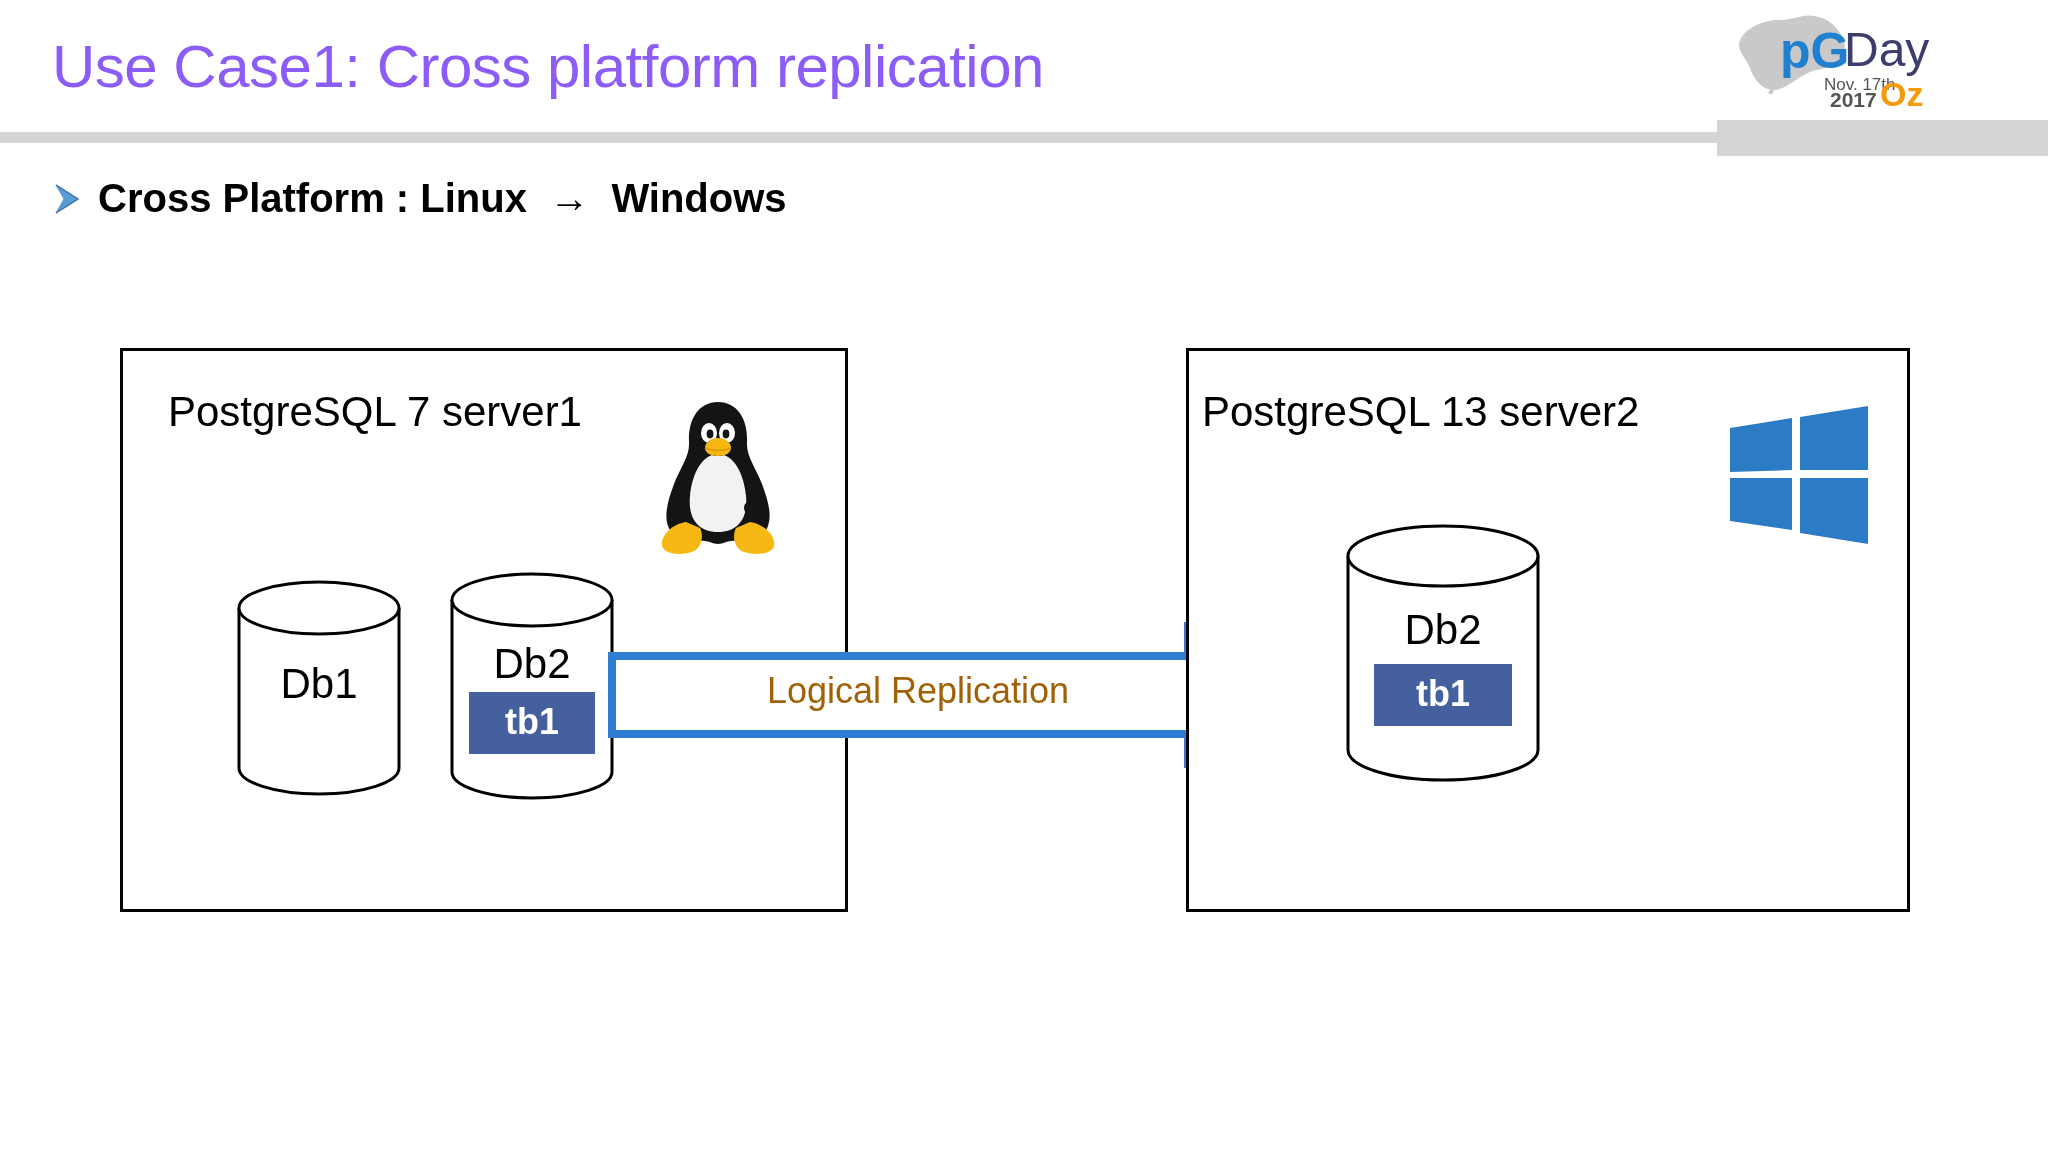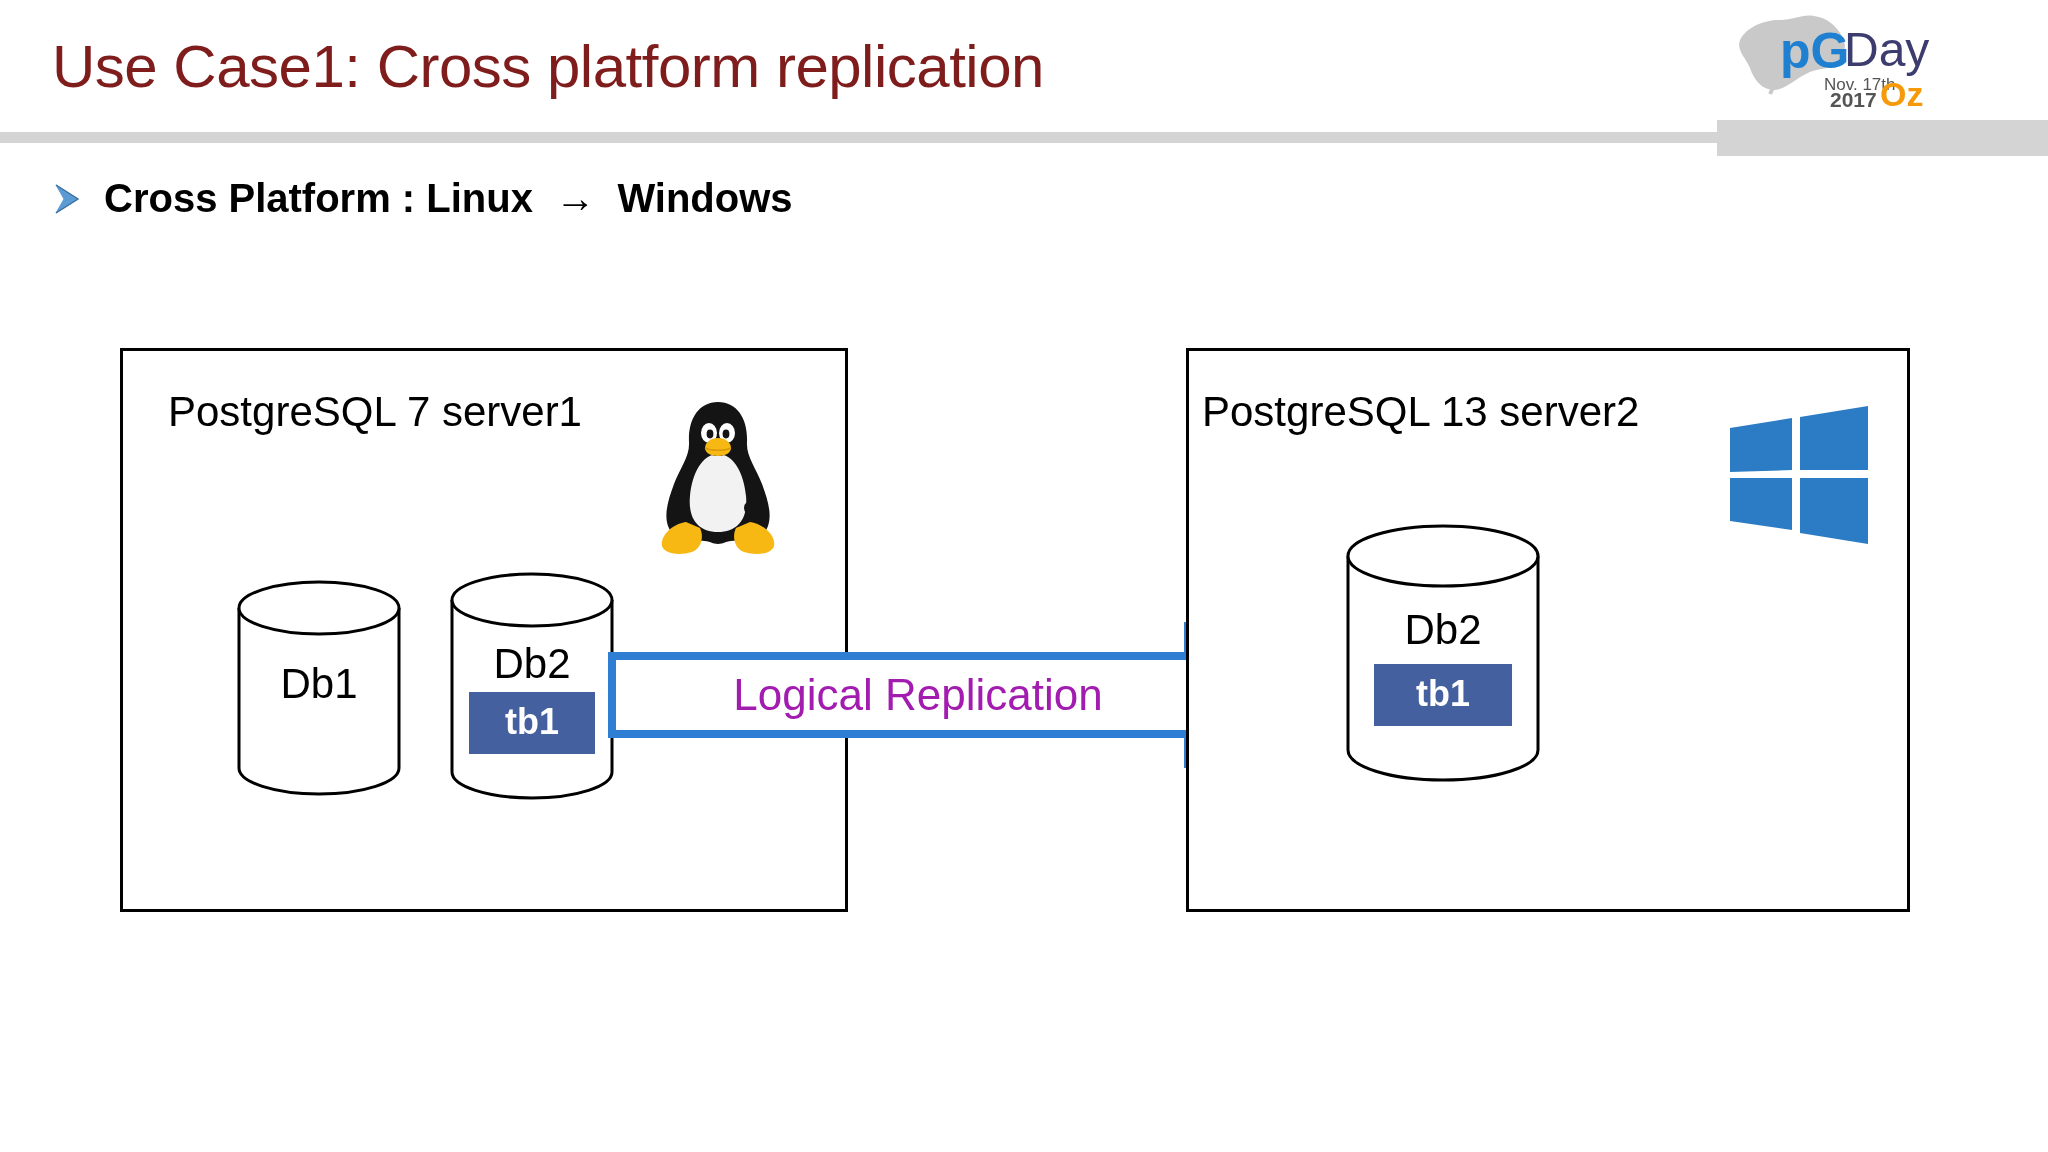--- a/index.html
+++ b/index.html
@@ -16,21 +16,21 @@
     -webkit-font-smoothing: antialiased;
   }
 
   
   #slide-title {
     position: absolute;
     left: 52px;
     top: 32px;
     font-size: 60px;
     font-weight: 400;
-    color: #7f1d1d;
+    color: #8b5cf6;
     letter-spacing: -0.5px;
     white-space: nowrap;
   }
 
   #header-rule {
     position: absolute;
     left: 0;
     top: 132px;
     width: 2048px;
     height: 11px;
@@ -54,21 +54,21 @@
     height: 104px;
   }
 
   
   #bullet-row {
     position: absolute;
     left: 52px;
     top: 176px;
     display: flex;
     align-items: center;
-    gap: 22px;
+    gap: 16px;
   }
   #bullet-marker {
     width: 30px;
     height: 34px;
     display: block;
     flex: 0 0 auto;
   }
   #bullet-text {
     font-size: 40px;
     font-weight: bold;
@@ -153,22 +153,22 @@
     top: 622px;
     width: 702px;
     height: 146px;
   }
   #replication-arrow-label {
     position: absolute;
     left: 608px;
     top: 670px;
     width: 620px;
     text-align: center;
-    font-size: 44px;
-    color: #a21caf;
+    font-size: 36px;
+    color: #a16207;
     white-space: nowrap;
   }
 </style>
 </head>
 <body>
 
 <div id="slide-title">Use Case1: Cross platform replication</div>
 
 <div id="header-rule"></div>
 <div id="header-rule-block"></div>

